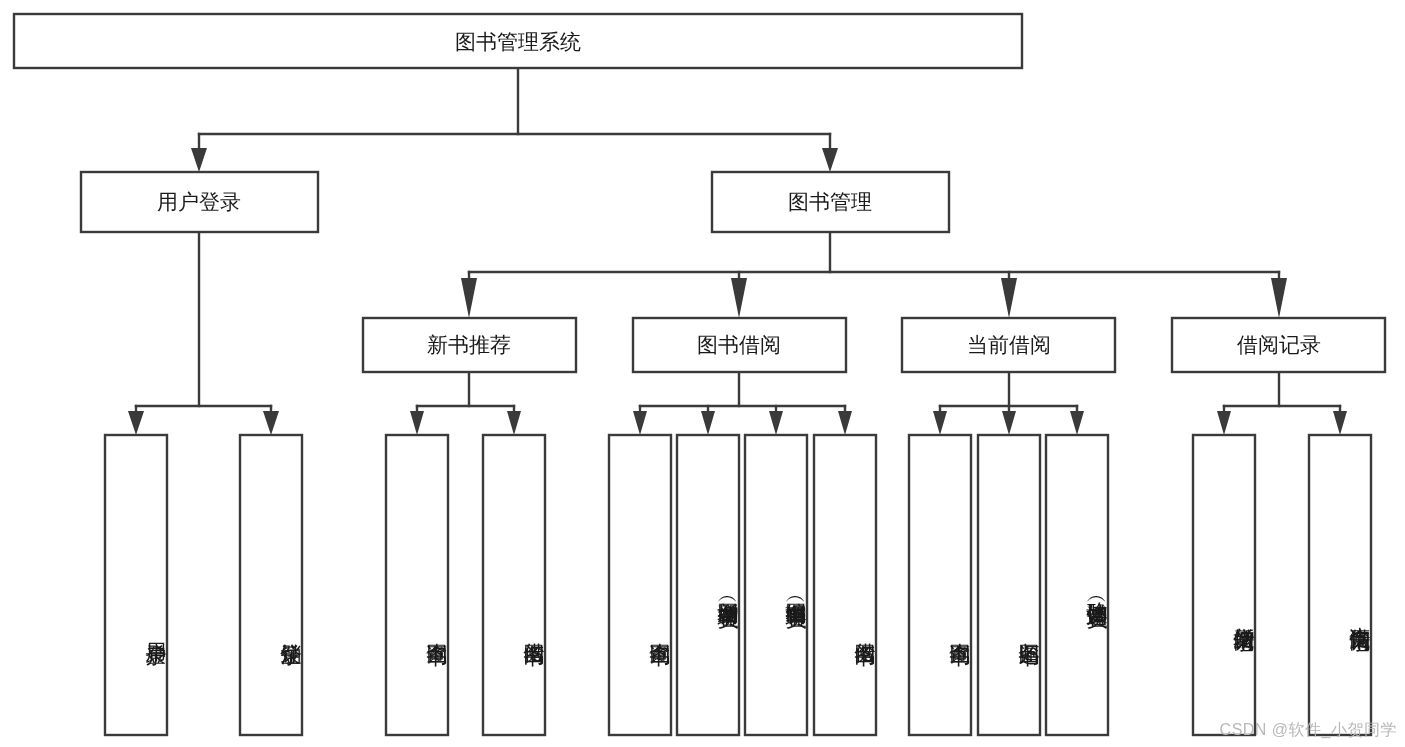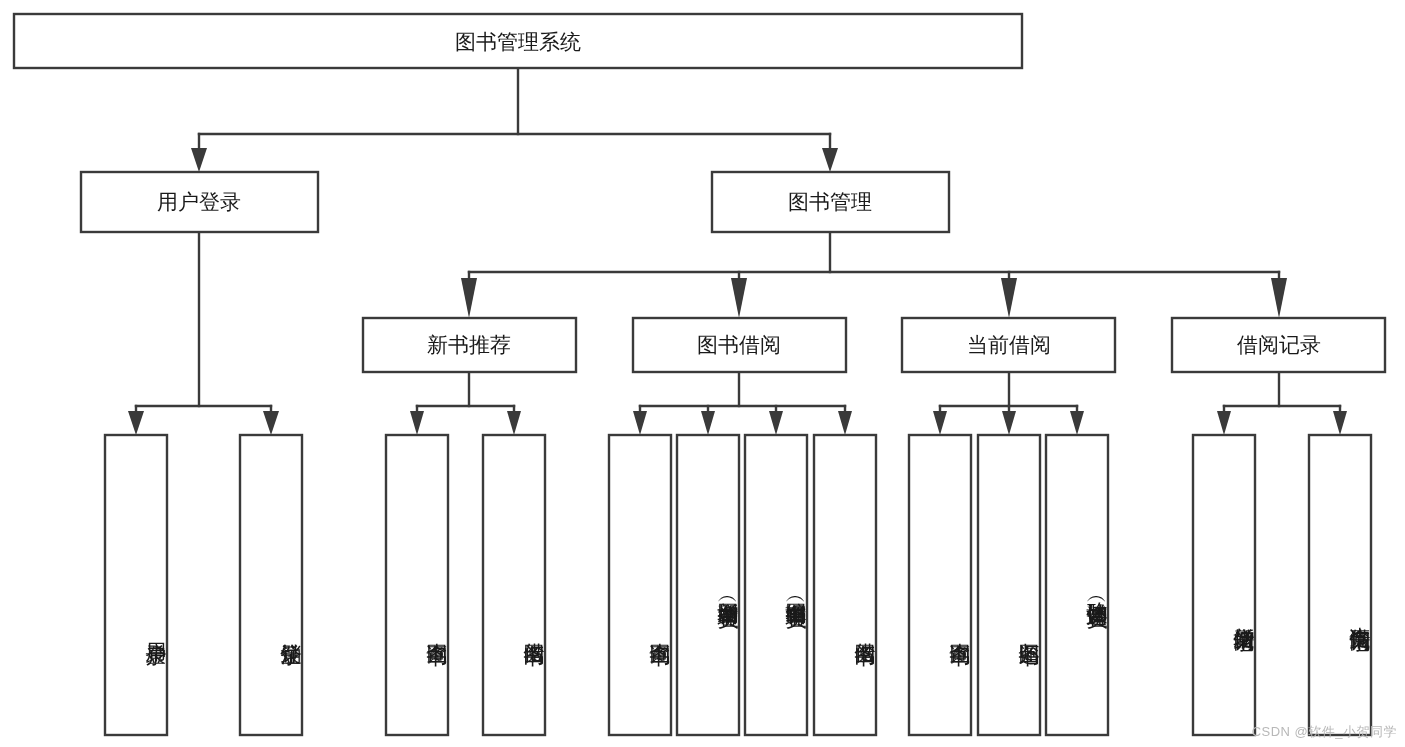--- a/index.html
+++ b/index.html
@@ -61,21 +61,21 @@
     display: flex;
     align-items: flex-start;
     justify-content: center;
     pointer-events: none;
   }
   .watermark {
     position: absolute;
     right: 8px;
     bottom: 6px;
     font-family: "Liberation Sans", "DejaVu Sans", sans-serif;
-    font-size: 13px;
+    font-size: 16px;
     color: #b8b8b8;
     letter-spacing: 0.5px;
     white-space: nowrap;
   }
 </style>
 </head>
 <body>
 
 <div id="diagram-root">
 

